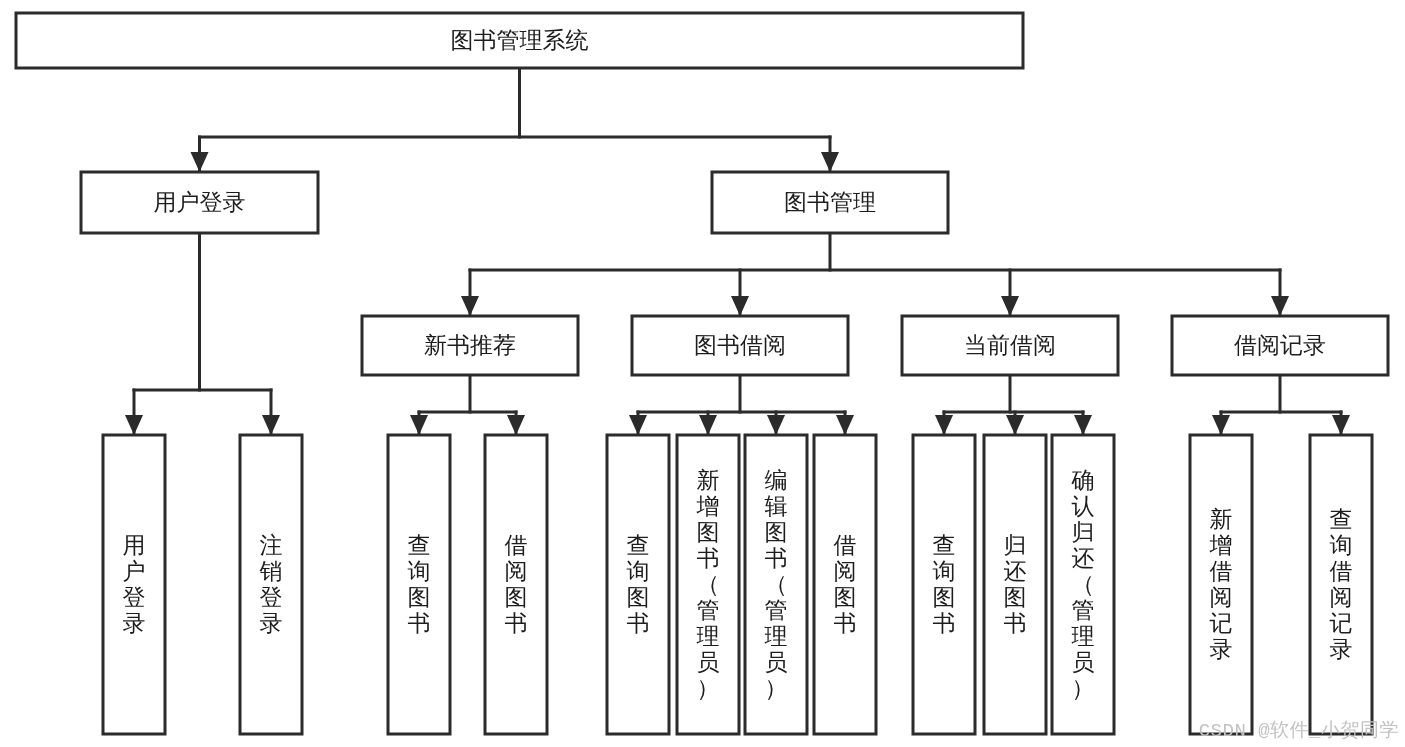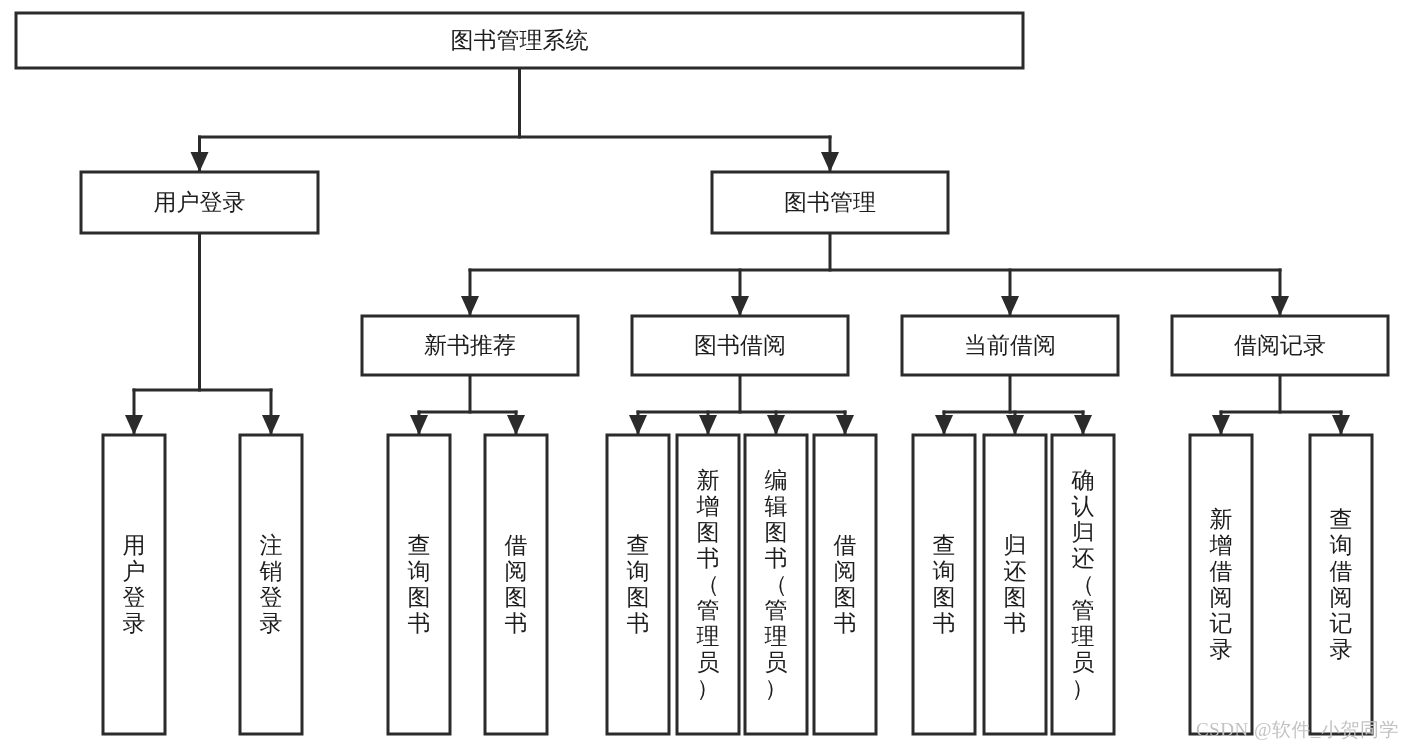--- a/index.html
+++ b/index.html
@@ -5,21 +5,21 @@
   html,body{margin:0;padding:0;background:#ffffff;}
   body{font-family:"Liberation Sans","DejaVu Sans",sans-serif;}
   #stage{position:relative;width:1405px;height:747px;background:#ffffff;overflow:hidden;}
   svg#diagram{position:absolute;left:0;top:0;width:1405px;height:747px;}
   .nodebox{fill:#ffffff;stroke:#2b2b2b;stroke-width:3;}
   .conn{stroke:#2b2b2b;stroke-width:3;fill:none;stroke-linecap:square;}
   .arrowhead{fill:#2b2b2b;stroke:none;}
   .nodelabel{fill:#1d1d1d;font-family:"Liberation Sans","DejaVu Sans",sans-serif;font-size:23px;text-anchor:middle;dominant-baseline:middle;}
   .vlabel{fill:#1d1d1d;font-family:"Liberation Sans","DejaVu Sans",sans-serif;font-size:23px;text-anchor:middle;}
   .watermark{position:absolute;right:6px;bottom:4px;color:#c2c2c2;font-size:19px;
-             font-family:Liberation Serif, serif;white-space:nowrap;letter-spacing:.5px;text-align:center;}
+             font-family:Liberation Mono, monospace;white-space:nowrap;letter-spacing:.5px;text-align:center;}
 </style>
 </head>
 <body>
 
 <div id="stage">
   <svg id="diagram" viewBox="0 0 1405 747">
     <defs></defs>
     <g id="connectors">
         <line x1="519.5" y1="68" x2="519.5" y2="137" class="conn"></line>
         <line x1="199.5" y1="137" x2="830" y2="137" class="conn"></line>

